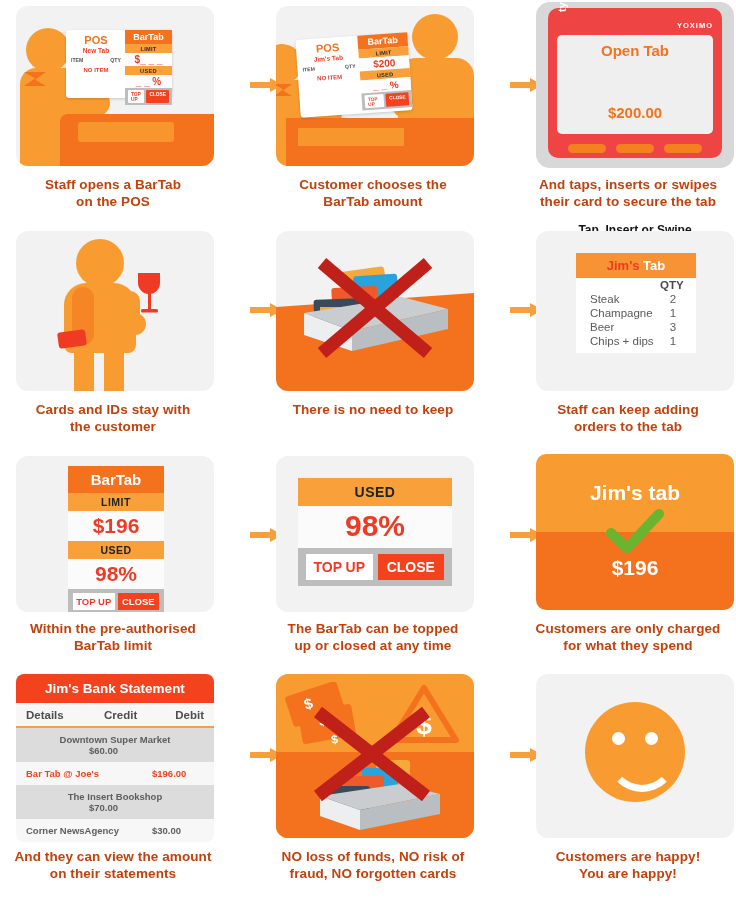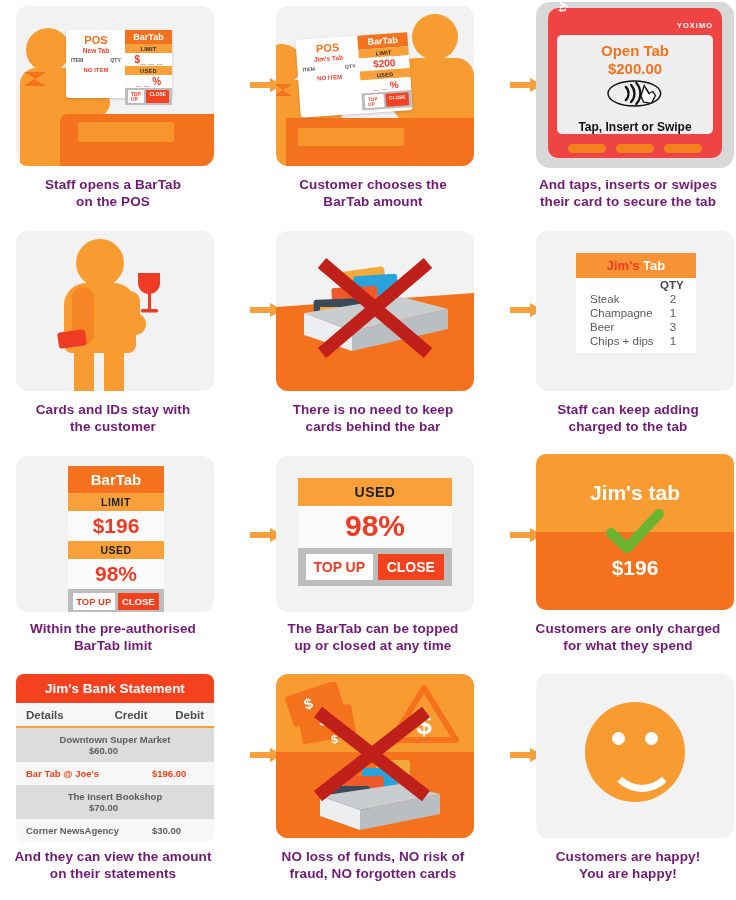--- a/index.html
+++ b/index.html
@@ -26,21 +26,21 @@
     position:absolute;left:20px;top:0;width:0;height:0;
     border-top:7px solid transparent;border-bottom:7px solid transparent;
     border-left:13px solid #f5a03c;
   }
   .panel{
     position:absolute;left:16px;top:6px;width:198px;height:160px;
     background:#f2f2f2;border-radius:12px;overflow:hidden;
   }
   .cap{
     position:absolute;left:6px;top:176px;width:214px;
-    text-align:center;color:#701a75;font-weight:bold;font-size:13.5px;
+    text-align:center;color:#c2410c;font-weight:bold;font-size:13.5px;
     line-height:17px;letter-spacing:.1px;
   }
   
   .head-circle{position:absolute;border-radius:50%;background:#f89c31;}
   .body-shape{position:absolute;background:#f89c31;}
   .dark-orange{background:#f4721e;}
   
   .posscreen{
     position:absolute;background:#ffffff;border-radius:3px;
     box-shadow:0 1px 3px rgba(0,0,0,.18);display:flex;
@@ -65,21 +65,21 @@
   }
   .term-body{position:absolute;left:12px;top:6px;right:12px;bottom:10px;
     background:#ef4444;border-radius:10px;}
   .term-brandrow{position:absolute;left:0;right:0;top:0;height:26px;}
   .tyro{position:absolute;left:10px;top:4px;color:#fff;font-weight:bold;font-size:11px;
     line-height:9px;transform:rotate(-90deg);transform-origin:left top;}
   .yoximo{position:absolute;right:9px;top:13px;color:#fff;font-weight:bold;
     font-size:7.5px;letter-spacing:1px;}
   .term-screen{position:absolute;left:9px;top:27px;right:9px;bottom:24px;
     background:#efefef;border-radius:5px;display:flex;flex-direction:column;
-    align-items:center;justify-content:flex-start;padding-top:7px;}
+    align-items:center;justify-content:flex-start;padding-top:7px;gap:44px;}
   .term-t1{color:#f4721e;font-weight:bold;font-size:15px;}
   .term-t2{color:#f4721e;font-weight:bold;font-size:15px;margin-top:1px;}
   .term-t3{color:#111;font-weight:bold;font-size:12px;margin-top:12px;}
   .term-keys{position:absolute;left:0;right:0;bottom:5px;display:flex;
     justify-content:center;gap:10px;}
   .term-key{width:38px;height:9px;background:#f48120;border-radius:5px;}
   
   .tablist{position:absolute;left:40px;top:22px;width:120px;background:#fff;}
   .tablist-h{background:#f79334;text-align:center;font-weight:bold;font-size:13px;padding:5px 0;}
   .tablist-h .a{color:#ef3b24;}
@@ -109,21 +109,21 @@
   .jcard .bot{height:50%;background:#f4721e;display:flex;align-items:flex-end;justify-content:center;}
   .jcard .ttl{color:#fff;font-weight:bold;font-size:21px;}
   .jcard .amt{color:#fff;font-weight:bold;font-size:21px;margin-bottom:30px;}
   .check{position:absolute;left:50%;top:50%;transform:translate(-50%,-50%);}
   
   .stmt{position:absolute;left:16px;top:4px;width:198px;border-radius:8px;overflow:hidden;background:#f7f7f7;}
   .stmt-h{background:#f4411e;color:#fff;font-weight:bold;font-size:13.5px;text-align:center;padding:7px 0;}
   .stmt-cols{display:flex;background:#f7f7f7;color:#4d4d4d;font-weight:bold;font-size:11.5px;
     padding:6px 10px 5px;border-bottom:2px solid #f5a03c;}
   .stmt-cols .c1{flex:1;}
-  .stmt-cols .c2{width:54px;text-align:center;}
+  .stmt-cols .c2{width:54px;text-align:left;}
   .stmt-cols .c3{width:46px;text-align:right;}
   .srow{display:flex;align-items:center;font-size:9.5px;color:#5d5d5d;padding:6px 10px;}
   .srow.alt{background:#dcdcdc;flex-direction:column;}
   .srow .d{flex:1;font-weight:bold;}
   .srow .amt{width:52px;text-align:left;font-weight:bold;}
   .srow.hl .d,.srow.hl .amt{color:#f4411e;}
   
   .smiley{position:absolute;left:49px;top:28px;width:100px;height:100px;border-radius:50%;background:#f89c31;}
   .eye{position:absolute;width:13px;height:13px;border-radius:50%;background:#fff;top:30px;}
   .mouth{position:absolute;left:22px;top:44px;width:56px;height:32px;
@@ -306,21 +306,20 @@
         <path d="M6 52 L54 70 L54 90 L6 74 Z" fill="#eceef0"></path>
         <path d="M54 70 L150 48 L150 68 L54 90 Z" fill="#b9bec2"></path>
       </svg>
       <svg width="126" height="106" viewBox="0 0 126 106" style="position:absolute;left:36px;top:24px;">
         <line x1="10" y1="8" x2="116" y2="98" stroke="#c0201a" stroke-width="13"></line>
         <line x1="116" y1="8" x2="10" y2="98" stroke="#c0201a" stroke-width="13"></line>
       </svg>
     </div>
     <div class="cap">
       <div>There is no need to keep</div>
-      <div>cards behind the bar</div>
     </div>
   </div>
 
   <div class="cell arrowcell">
     <div class="arrow">
       <div class="shaft"></div>
       <div class="head"></div>
     </div>
   </div>
 
@@ -347,21 +346,21 @@
           <span class="tl-qty">3</span>
         </div>
         <div class="tl-row" style="padding-bottom:6px;">
           <span>Chips + dips</span>
           <span class="tl-qty">1</span>
         </div>
       </div>
     </div>
     <div class="cap" style="left:0;width:216px;">
       <div>Staff can keep adding</div>
-      <div>charged to the tab</div>
+      <div>orders to the tab</div>
     </div>
   </div>
 
   <div class="cell">
     <div class="panel" style="height:156px;">
       <div class="btw">
         <div class="h">BarTab</div>
         <div class="l">LIMIT</div>
         <div class="v">$196</div>
         <div class="l">USED</div>

